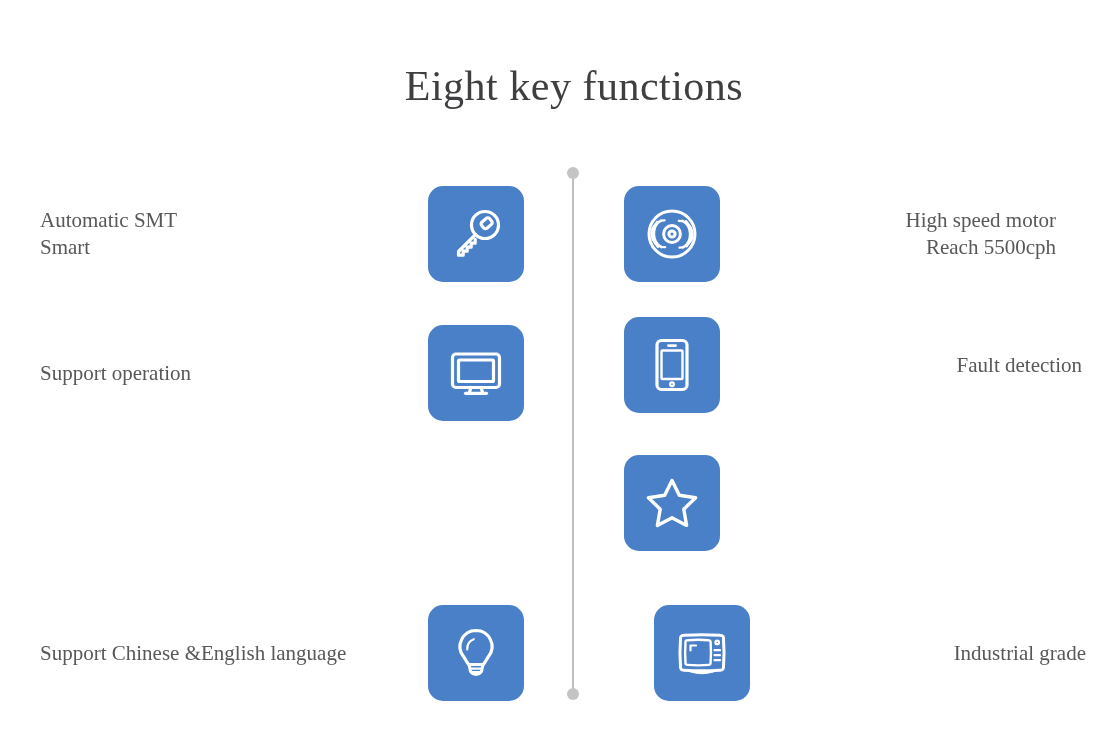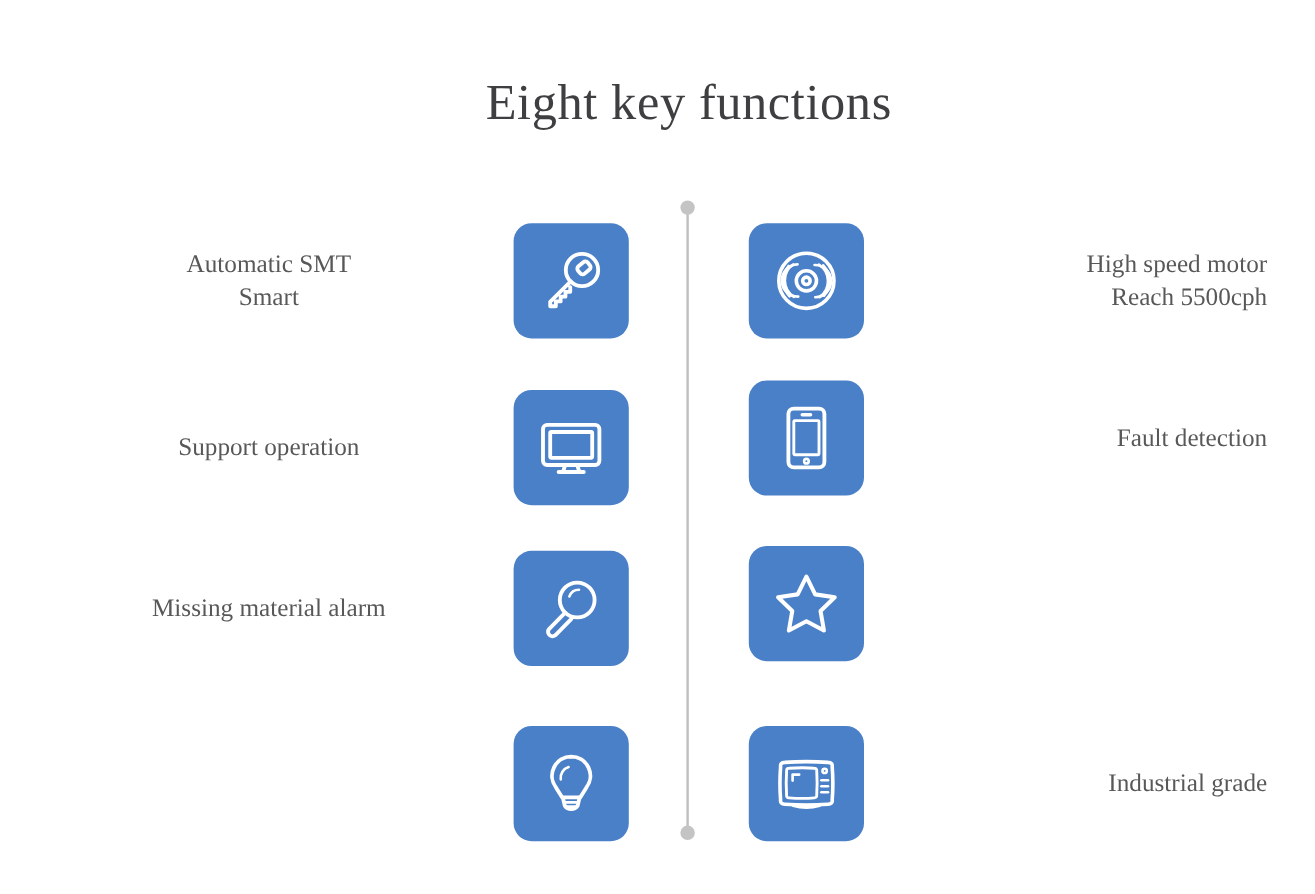--- a/index.html
+++ b/index.html
@@ -83,21 +83,21 @@
     position: absolute;
     font-size: 21px;
     line-height: 27px;
     color: #585858;
     white-space: pre-line;
     font-family: "Liberation Serif", serif;
   }
   .row-left .label {
     left: 0;
     right: 116px;
-    text-align: center;
+    text-align: left;
   }
   .row-right .label {
     left: 132px;
     right: 0;
     text-align: right;
   }
   .label.one-line  { top: 50%; transform: translateY(-50%); }
   .label.two-lines { top: 50%; transform: translateY(-50%); }
 </style>
 </head>
@@ -133,34 +133,23 @@
           <rect x="5.5" y="10" width="47" height="33.5" rx="3.5"></rect>
           <rect x="11.5" y="16" width="35" height="21.5" rx="1"></rect>
           <path d="M24 43.5 L22.4 48.6"></path>
           <path d="M34 43.5 L35.6 48.6"></path>
           <path d="M18.5 49.3 L39.5 49.3"></path>
         </g>
       </svg>
     </div>
   </div>
 
-  <div class="row row-left" style="top:459px;">
-    <div class="label one-line">Missing material alarm</div>
-    <div class="tile">
-      <svg width="58" height="58" viewBox="0 0 58 58">
-        <g fill="none" stroke="#ffffff" stroke-width="3.2" stroke-linecap="round" stroke-linejoin="round">
-          <circle cx="34" cy="22" r="14.5"></circle>
-          <path d="M24 32.6 L10.5 46.2 A3.7 3.7 0 0 0 15.7 51.4 L29.2 37.8"></path>
-          <path d="M27.5 19 A8.5 8.5 0 0 1 35.5 13.5" stroke-width="2.2"></path>
-        </g>
-      </svg>
-    </div>
-  </div>
 
   <div class="row row-left" style="top:605px;">
+    <div class="label one-line">Support Chinese &amp;English language</div>
     <div class="tile">
       <svg width="58" height="58" viewBox="0 0 58 58">
         <g fill="none" stroke="#ffffff" stroke-width="3.2" stroke-linecap="round" stroke-linejoin="round">
           <path d="M29 6.5 A16 16 0 0 0 16.3 32.2 L21.5 40.5 L36.5 40.5 L41.7 32.2 A16 16 0 0 0 29 6.5 Z"></path>
           <path d="M22 40.5 L23.6 47.4 A6.5 6.5 0 0 0 34.4 47.4 L36 40.5"></path>
           <path d="M23.2 44.6 L34.8 44.6" stroke-width="2.4"></path>
           <path d="M24.5 48.3 L33.5 48.3" stroke-width="2.4"></path>
           <path d="M20.3 25.5 A9.5 9.5 0 0 1 26.8 15.2" stroke-width="2.2"></path>
         </g>
       </svg>
@@ -180,21 +169,21 @@
           <path d="M43.7 41.4 A19 19 0 0 0 43.0 16.1" stroke-width="2.2"></path>
           <path d="M40.0 42.6 A16.2 16.2 0 0 0 39.4 15.6" stroke-width="2.2"></path>
           <path d="M36.4 42.7 A13.2 13.2 0 0 0 35.8 15.8" stroke-width="2.2"></path>
         </g>
       </svg>
     </div>
     <div class="label two-lines">High speed motor
 Reach 5500cph</div>
   </div>
 
-  <div class="row row-right" style="top:317px;">
+  <div class="row row-right" style="top:317px;padding-left:26px;">
     <div class="tile">
       <svg width="58" height="58" viewBox="0 0 58 58">
         <g fill="none" stroke="#ffffff" stroke-width="3.2" stroke-linecap="round" stroke-linejoin="round">
           <rect x="14" y="4.5" width="30" height="49" rx="4.5"></rect>
           <rect x="18.5" y="14.5" width="21" height="28.5" rx="0.8" stroke-width="2.4"></rect>
           <path d="M25.5 9.6 L32.5 9.6" stroke-width="2.8"></path>
           <circle cx="29" cy="48.3" r="1.9" stroke-width="2.2"></circle>
         </g>
       </svg>
     </div>
@@ -204,21 +193,21 @@
   <div class="row row-right" style="top:455px;">
     <div class="tile">
       <svg width="58" height="58" viewBox="0 0 58 58">
         <g fill="none" stroke="#ffffff" stroke-width="3.4" stroke-linecap="round" stroke-linejoin="round">
           <path d="M29 6.5 L36.3 21.3 L52.6 23.7 L40.8 35.2 L43.6 51.4 L29 43.7 L14.4 51.4 L17.2 35.2 L5.4 23.7 L21.7 21.3 Z"></path>
         </g>
       </svg>
     </div>
   </div>
 
-  <div class="row row-right" style="top:605px;">
+  <div class="row row-right" style="top:605px;margin-left:30px;">
     <div class="tile">
       <svg width="58" height="58" viewBox="0 0 58 58">
         <g fill="none" stroke="#ffffff" stroke-width="3" stroke-linecap="round" stroke-linejoin="round">
           <path d="M7.5 15 Q7 11.5 11 11.3 Q29 10 47 11.3 Q51 11.5 50.5 15 Q51.6 29 50.5 42.5 Q51 46 47 46.2 Q29 47.5 11 46.2 Q7 46 7.5 42.5 Q6.4 29 7.5 15 Z"></path>
           <path d="M12.5 18.5 Q12.2 16.3 14.5 16.2 Q26 15.3 35.5 16.2 Q37.8 16.3 37.6 18.5 Q38.3 29 37.6 38.6 Q37.8 40.8 35.5 40.9 Q26 41.8 14.5 40.9 Q12.2 40.8 12.5 38.6 Q11.8 29 12.5 18.5 Z" stroke-width="2.4"></path>
           <path d="M17.5 26.5 L17.5 21.5 L23 21.5" stroke-width="2.2"></path>
           <circle cx="44.2" cy="18.4" r="1.8" stroke-width="2.2"></circle>
           <path d="M41.5 26.2 L47 26.2" stroke-width="2.2"></path>
           <path d="M41.5 31.2 L47 31.2" stroke-width="2.2"></path>
           <path d="M41.5 36.2 L47 36.2" stroke-width="2.2"></path>

